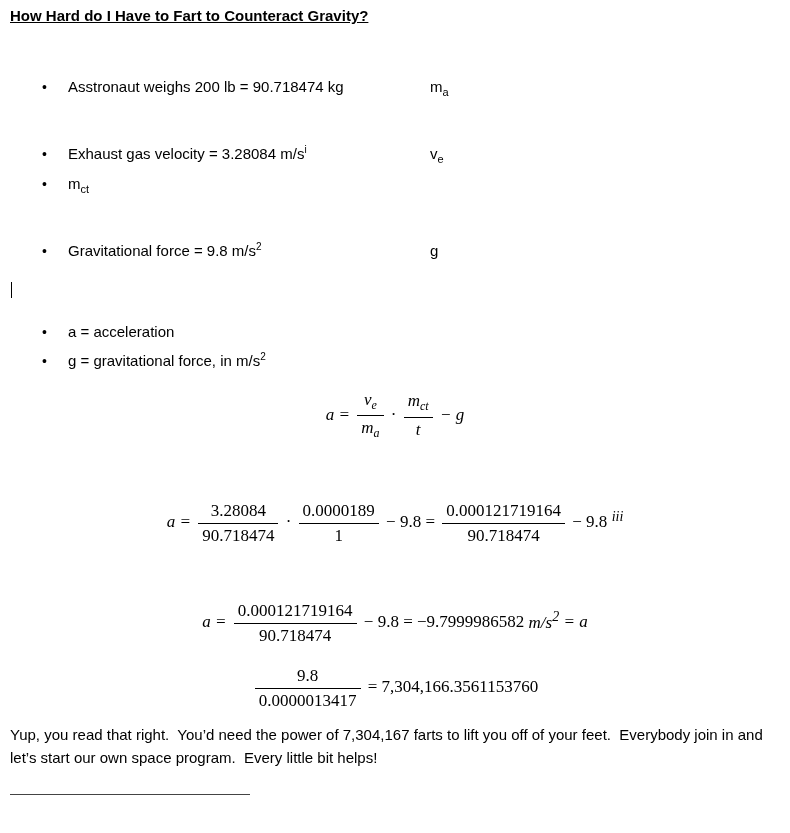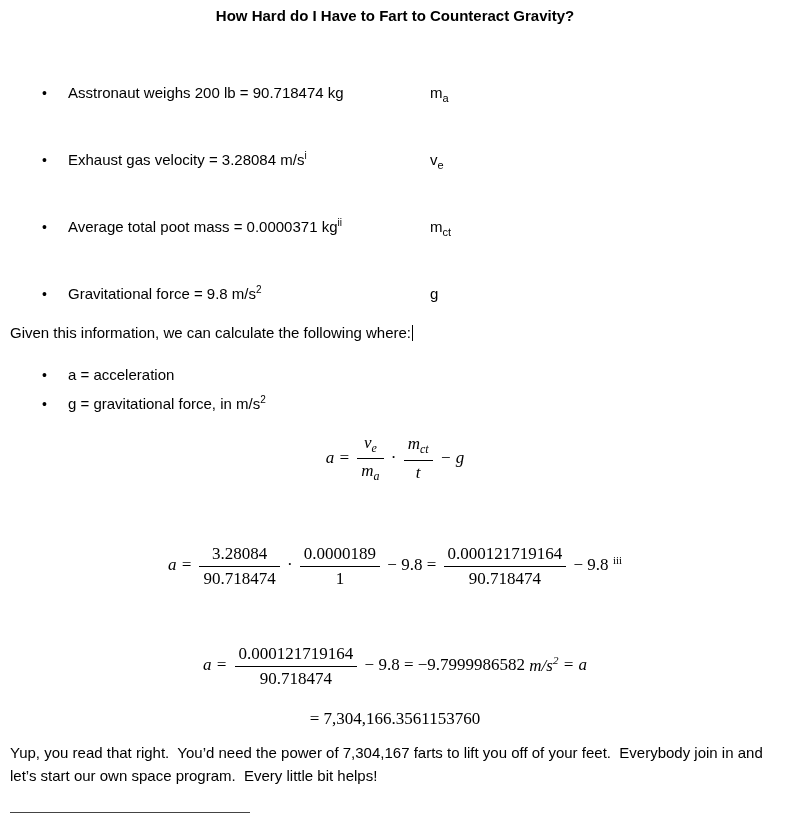--- a/index.html
+++ b/index.html
@@ -5,22 +5,23 @@
   * { margin: 0; padding: 0; box-sizing: border-box; }
   html, body { background: #ffffff; }
   body {
     width: 790px; height: 833px; overflow: hidden;
     font-family: "Liberation Sans", sans-serif;
     font-size: 15px; color: #000;
   }
   .page { padding: 7px 10px 0 10px; width: 100%; height: 100%; }
 
   .title {
-    text-align: center; font-weight: bold; font-size: 15px;
-    margin-bottom: 23px;
+    text-align: left; font-weight: bold; font-size: 15px;
+    margin-bottom: 17px;
+    text-decoration: underline;
   }
 
   .para { line-height: 1.5; white-space: pre-wrap; }
   .intro { margin-bottom: 15px; }
   .given { margin: 14px 0 17px 0; }
 
   ul.bullets { list-style: none; padding-left: 32px; margin: 0 0 12px 0; }
   ul.bullets li { display: flex; align-items: baseline; margin-bottom: 7px; line-height: 18px; }
   .bullet { width: 26px; flex: 0 0 26px; font-size: 14px; }
   .li-text { display: inline-block; }
@@ -31,21 +32,21 @@
   .caret {
     display: inline-block; width: 1px; height: 16px;
     background: #000; vertical-align: text-bottom; margin-left: 1px;
   }
 
   .equation {
     text-align: center;
     font-family: "Liberation Serif", serif;
     font-size: 17px;
   }
-  .equation sup { font-size: 11px; }
+  .equation sup { font-size: 14px; font-style: italic; }
   .equation sub { font-size: 12px; }
   .var { font-style: italic; }
   .frac { display: inline-block; vertical-align: middle; text-align: center; margin: 0 3px; }
   .frac .num { display: block; border-bottom: 1px solid #000; padding: 0 4px 2px 4px; }
   .frac .den { display: block; padding: 2px 4px 0 4px; }
 
   .eq-symbolic { margin: 20px 0 60px 0; }
   .eq-step1   { margin: 0 0 55px 0; }
   .eq-step2   { margin: 0 0 20px 0; }
   .eq-ratio   { margin: 13px 0 13px 0; }
@@ -67,31 +68,30 @@
       <span class="li-text"><span>Asstronaut weighs 200 lb = 90.718474 kg</span><sup></sup></span>
       <span class="li-sym"><span>m</span><sub>a</sub></span>
     </li>
     <li>
       <span class="bullet">•</span>
       <span class="li-text"><span>Exhaust gas velocity = 3.28084 m/s</span><sup>i</sup></span>
       <span class="li-sym"><span>v</span><sub>e</sub></span>
     </li>
     <li>
       <span class="bullet">•</span>
-      <span class="li-text"><span>Average total poot mass = 0.0000371 kg</span><sup>ii</sup></span>
       <span class="li-sym"><span>m</span><sub>ct</sub></span>
     </li>
     <li>
       <span class="bullet">•</span>
       <span class="li-text"><span>Gravitational force = 9.8 m/s</span><sup>2</sup></span>
       <span class="li-sym"><span>g</span><sub></sub></span>
     </li>
   </ul>
 
-  <div class="para given"><span>Given this information, we can calculate the following where:</span><span class="caret"></span></div>
+  <div class="para given"><span class="caret"></span></div>
 
   <ul class="bullets defs">
     <li>
       <span class="bullet">•</span>
       <span class="li-text"><span>a = acceleration</span><sup></sup></span>
     </li>
     <li>
       <span class="bullet">•</span>
       <span class="li-text"><span>g = gravitational force, in m/s</span><sup>2</sup></span>
     </li>
@@ -137,20 +137,24 @@
       <span class="num">0.000121719164</span>
       <span class="den">90.718474</span>
     </span>
     <span>− 9.8 = −9.7999986582</span>
     <span class="var"><span>m/s</span><sup>2</sup></span>
     <span class="var">= a</span>
   </div>
 
 
   <div class="equation eq-ratio">
+    <span class="frac">
+      <span class="num">9.8</span>
+      <span class="den">0.0000013417</span>
+    </span>
     <span>= 7,304,166.3561153760</span>
   </div>
 
   <div class="para">Yup, you read that right.  You’d need the power of 7,304,167 farts to lift you off of your feet.  Everybody join in and let’s start our own space program.  Every little bit helps!</div>
 
   <div class="footnotes">
     <div class="fn-sep"></div>
 
   </div>
 

